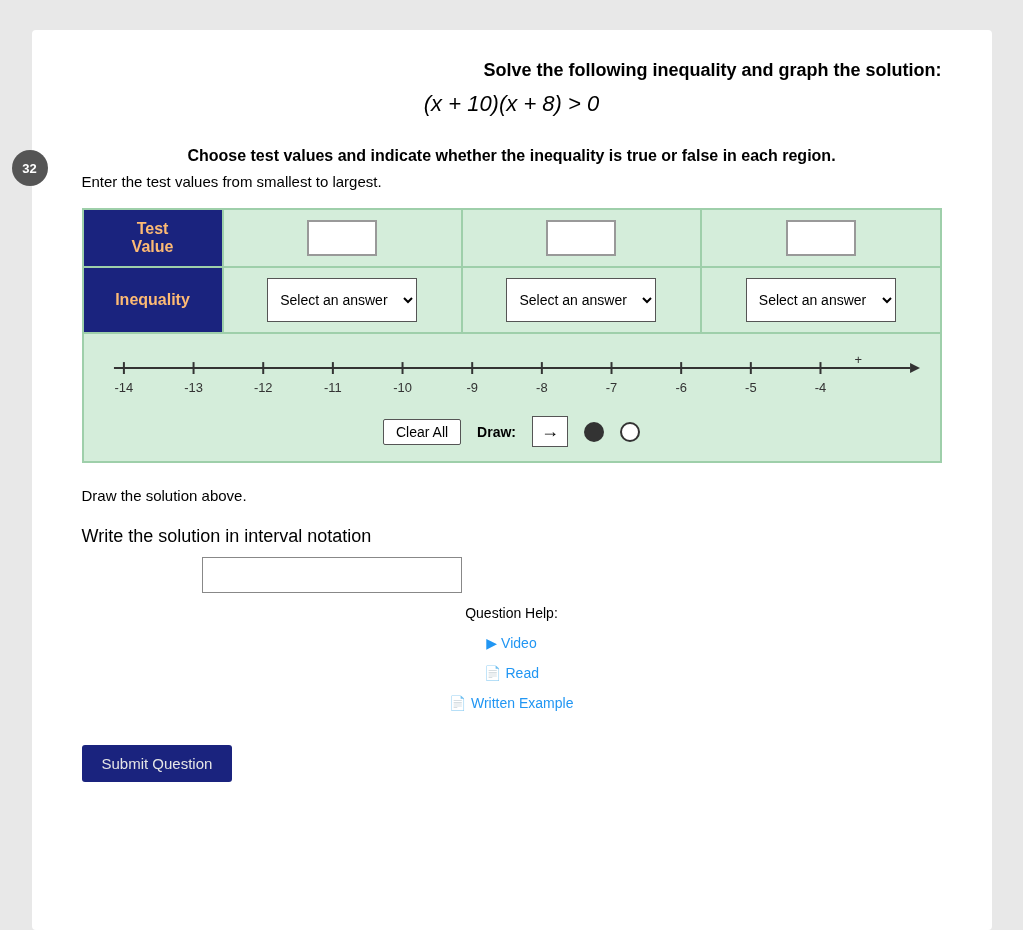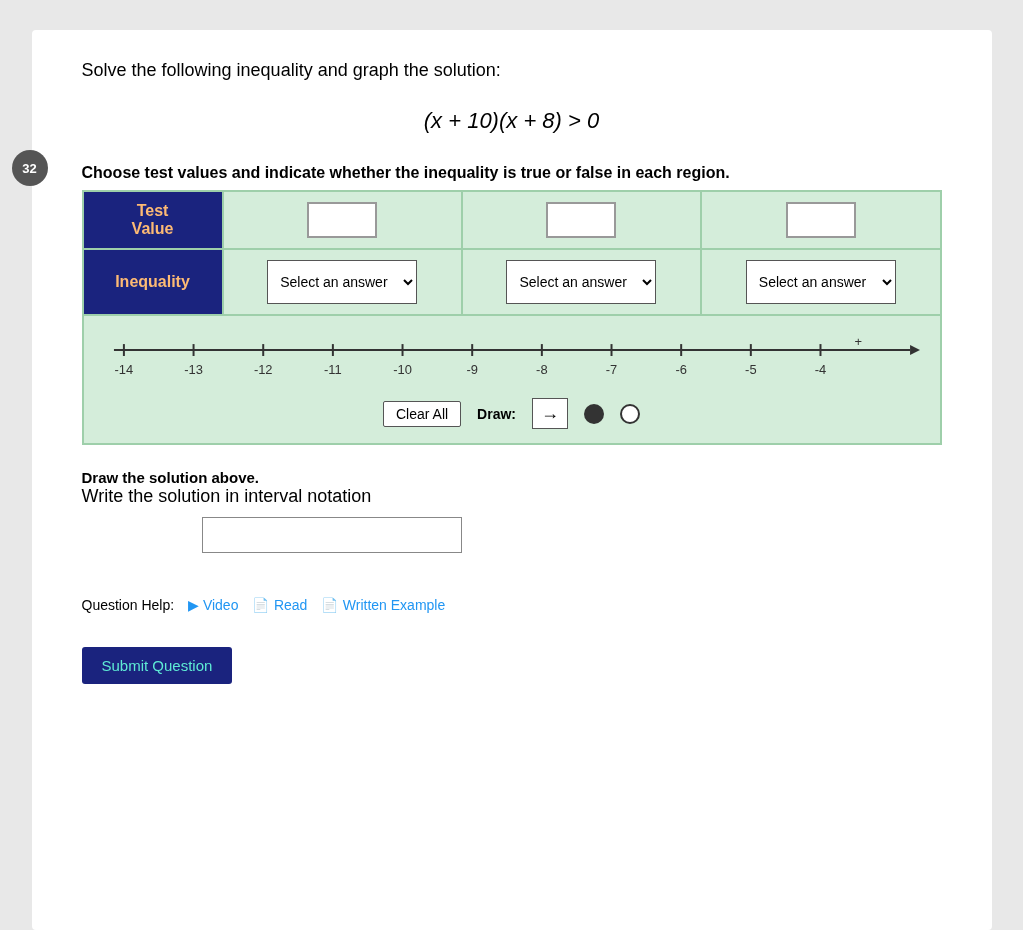--- a/index.html
+++ b/index.html
@@ -29,34 +29,35 @@
       height: 36px;
       border-radius: 50%;
       display: flex;
       align-items: center;
       justify-content: center;
       font-size: 13px;
       font-weight: bold;
     }
     .problem-title {
       font-size: 18px;
-      font-weight: normal;
-      margin-bottom: 27px;
-      text-align: left;
+      font-weight: bold;
+      margin-bottom: 10px;
+      text-align: right;
     }
     .problem-equation {
       text-align: center;
       font-size: 22px;
       font-style: italic;
       margin-bottom: 30px;
     }
     .instruction-bold {
       font-weight: bold;
       font-size: 16px;
       margin-bottom: 8px;
+      text-align: center;
     }
     .instruction-normal {
       font-size: 15px;
       margin-bottom: 18px;
     }
     
     .test-table {
       border-collapse: collapse;
       width: 100%;
       background: #d4edda;
@@ -147,54 +148,55 @@
       border: 2px solid #333;
       border-radius: 50%;
       display: inline-block;
       cursor: pointer;
     }
     
     .solution-section {
       margin-top: 24px;
     }
     .solution-label {
-      font-weight: bold;
-      font-size: 15px;
-      margin-bottom: 0;
+      font-weight: normal;
+      font-size: 15px;
+      margin-bottom: 22px;
     }
     .solution-sub {
       font-size: 18px;
       margin-bottom: 10px;
     }
     .interval-input {
       width: 260px;
       height: 36px;
       border: 1.5px solid #888;
       font-size: 15px;
       padding: 2px 8px;
       margin-left: 120px;
     }
     .question-help {
       display: flex;
       align-items: center;
       gap: 14px;
-      margin-top: 44px;
+      margin-top: 12px;
       font-size: 14px;
+      flex-direction: column;
     }
     .help-link {
       color: #2196F3;
       text-decoration: none;
       display: flex;
       align-items: center;
       gap: 4px;
       cursor: pointer;
     }
     .submit-btn {
       background: #1a237e;
-      color: #5eead4;
+      color: #e5e5e5;
       border: none;
       padding: 10px 20px;
       font-size: 15px;
       cursor: pointer;
       border-radius: 3px;
       margin-top: 16px;
     }
   </style>
 </head>
 <body>
@@ -202,20 +204,21 @@
 <div class="page-container">
   <div class="question-number">32</div>
 
   <div class="problem-title">Solve the following inequality and graph the solution:</div>
 
   <div class="problem-equation">
     (<i>x</i> + 10)(<i>x</i> + 8) &gt; 0
   </div>
 
   <div class="instruction-bold">Choose test values and indicate whether the inequality is true or false in each region.</div>
+  <div class="instruction-normal">Enter the test values from smallest to largest.</div>
 
   
   <table class="test-table">
     <tbody>
         <tr>
       <td class="header-cell">
         <span>Test<br>Value</span>
       </td>
       <td>
         <input class="test-value-input" type="text" value="" style="">

